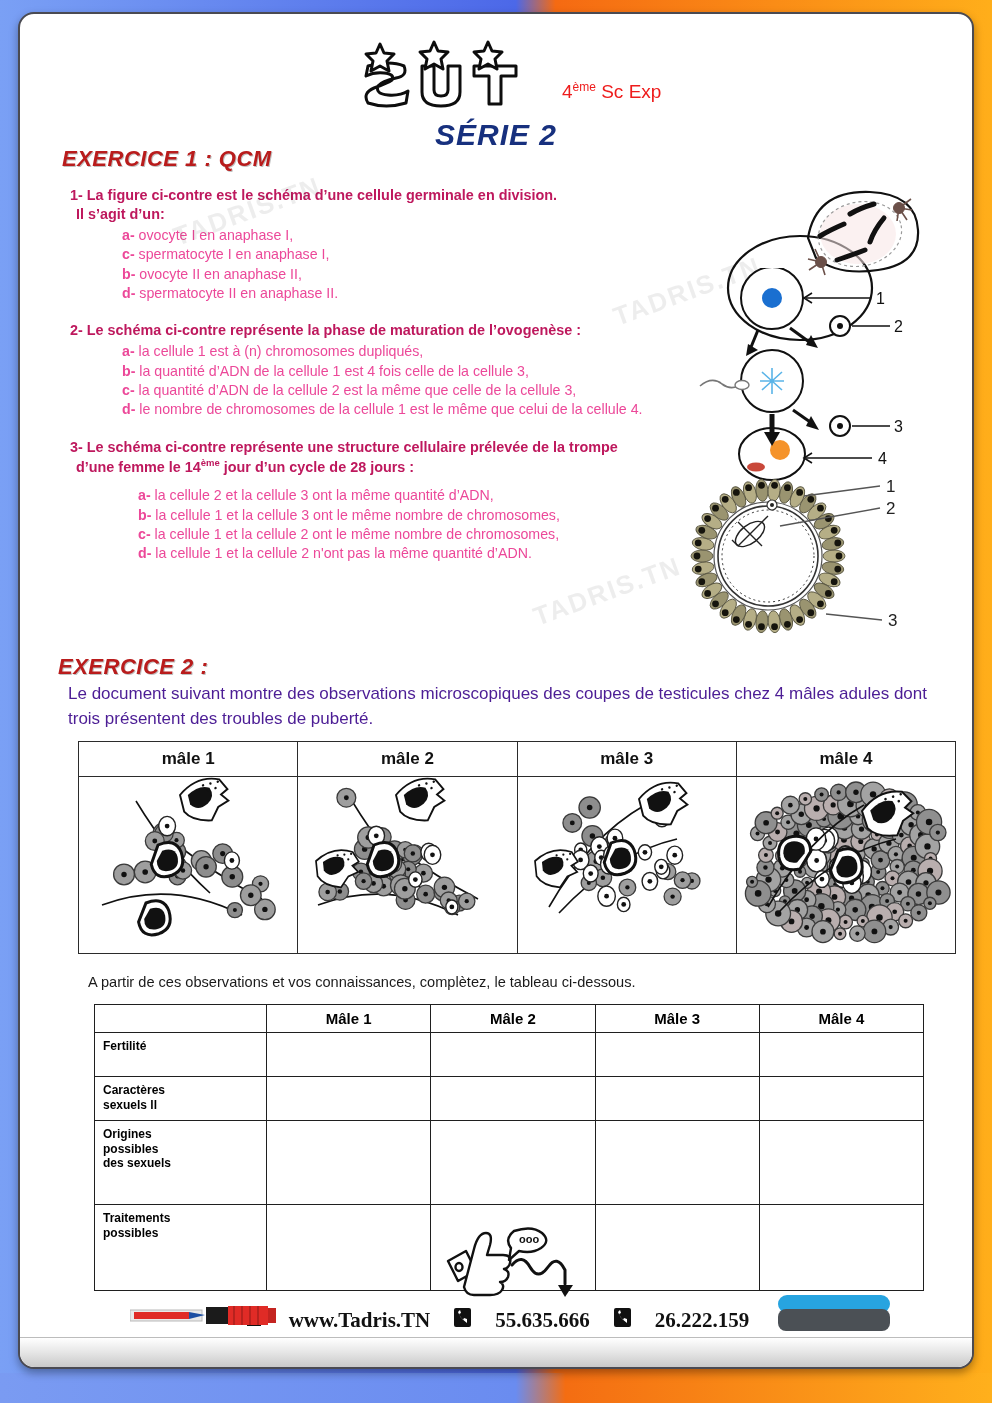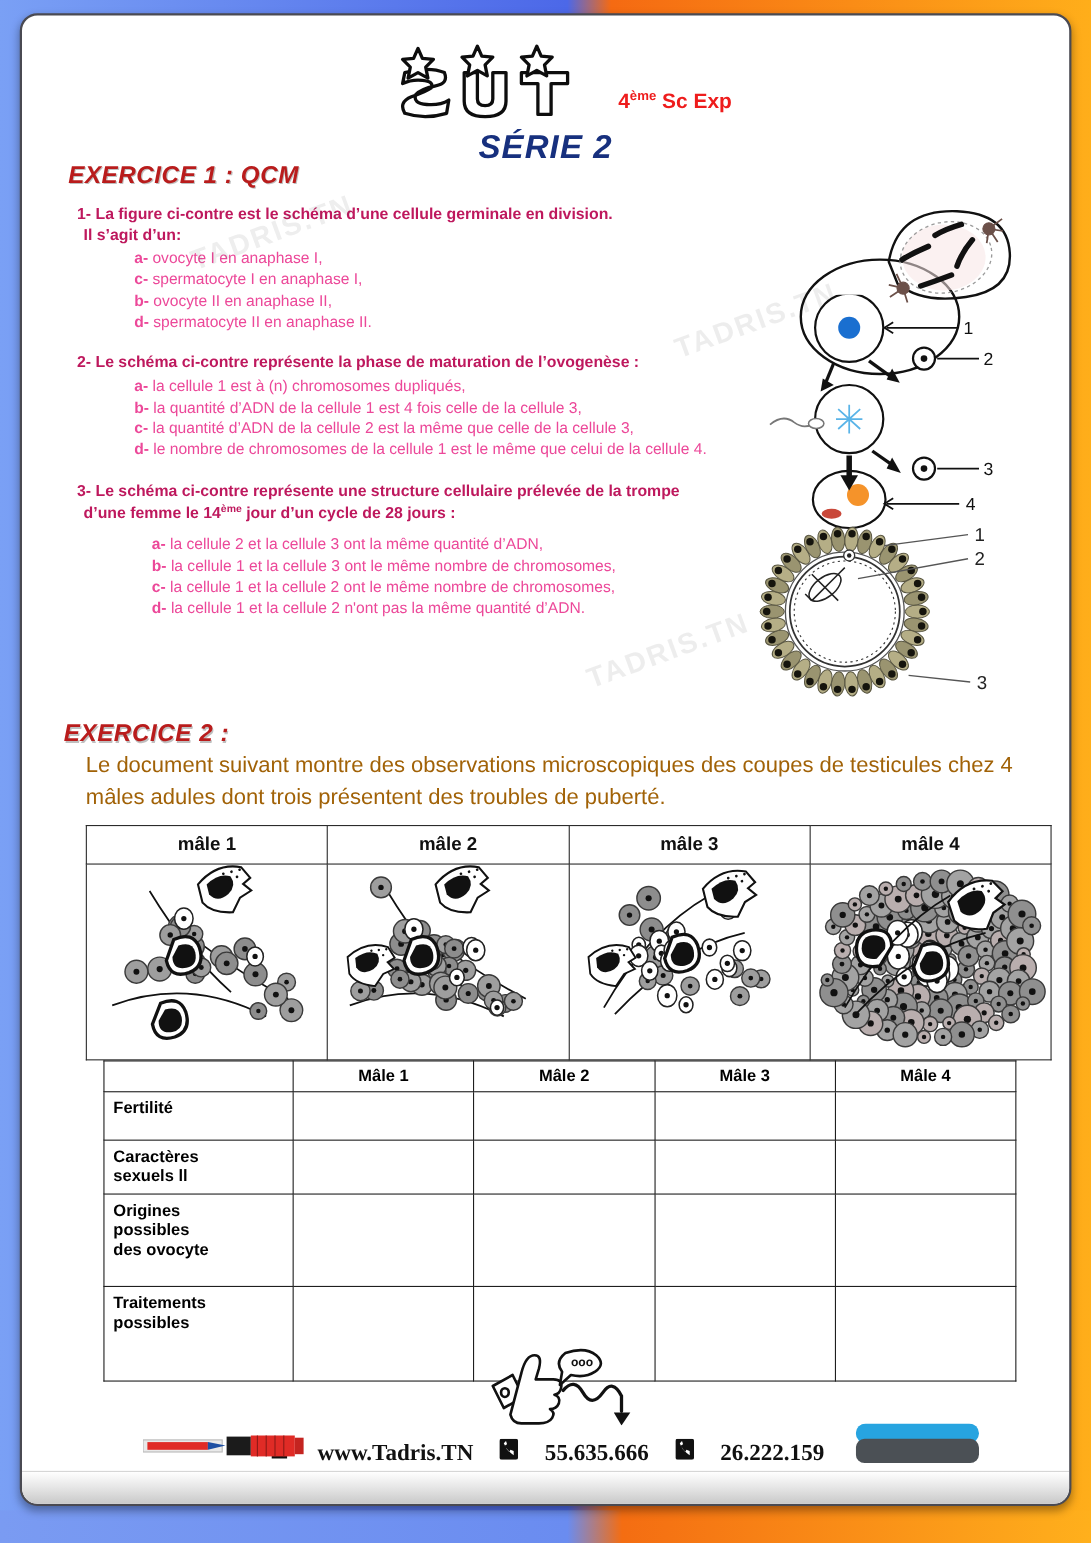--- a/index.html
+++ b/index.html
@@ -37,21 +37,21 @@
     border-top:1px solid #bcbcbc;
     border-radius:0 0 14px 14px;
   }
   .page-inner { position:relative; padding: 8px 30px 0 30px; height:100%; }
 
   
   #doc-header { position:relative; height:118px; }
   #logo-svt { position:absolute; left:300px; top:18px; }
   #subject-level {
     position:absolute; left:512px; top:58px;
-    color:#ee1c1c; font-weight:bold; font-size:19px;
+    color:#ee1c1c; font-weight:normal; font-size:19px;
     font-family:"Liberation Sans", sans-serif; white-space:nowrap;
   }
   #subject-level sup { font-size:12px; }
   #series-title {
     position:absolute; left:0; right:0; top:96px;
     text-align:center;
     color:#17307e; font-weight:bold; font-style:italic;
     font-size:30px; letter-spacing:1px;
   }
 
@@ -82,22 +82,22 @@
   #q3-group{ width:680px; margin-top:18px;}
   #q3-group .opts{ margin-top:10px; margin-left:88px; }
 
   
   #fig-meiosis{ position:absolute; right:-6px; top:-10px; }
   #fig-ovogenesis{ position:absolute; right:18px; top:82px; }
   #fig-follicle{ position:absolute; right:12px; top:288px; }
 
   
   #ex2-intro{
-    font-size:20px; color:#a16207; line-height:1.45;
-    margin:2px 0 10px 28px; width:880px;
+    font-size:17px; color:#4c1d95; line-height:1.45;
+    margin:2px 0 10px 18px; width:880px;
   }
   #males-table{
     border-collapse:collapse; width:878px; margin:6px 0 0 28px;
     table-layout:fixed;
   }
   #males-table th, #males-table td{
     border:1px solid #2b2b2b; text-align:center; vertical-align:middle;
   }
   #males-table th{
     font-size:17px; font-weight:bold; padding:7px 0; color:#111;
@@ -113,21 +113,21 @@
     table-layout:fixed;
   }
   #answers-table th, #answers-table td{
     border:1px solid #1f1f1f;
   }
   #answers-table th{
     font-size:15px; font-weight:bold; text-align:center; padding:5px 0;
   }
   #answers-table th.corner{ border:1px solid #1f1f1f; }
   #answers-table td.rowlabel{
-    font-size:15px; font-weight:bold; padding:6px 4px 6px 8px;
+    font-size:12px; font-weight:bold; padding:6px 4px 6px 8px;
     vertical-align:top; line-height:1.2;
   }
   #answers-table td.cellbox{ }
   .r-fert td{ height:44px; }
   .r-car td{ height:44px; }
   .r-orig td{ height:84px; }
   .r-trait td{ height:86px; }
 
   
   #doc-footer{
@@ -983,20 +983,21 @@
                   <path d="M0 0 q16 -10 24 4 q8 16 -6 24 q-16 8 -22 -8 z" fill="#fff" stroke="#111" stroke-width="3"></path>
                   <path d="M5 5 q12 -6 16 4 q4 11 -6 15 q-12 4 -14 -8 z" fill="#111"></path>
                 </g>
                 <text x="10" y="14" font-size="9" fill="#333"></text>
               </svg>
       </td>
     </tr>
   </tbody>
       </table>
 
+  <div id="ex2-instruction">A partir de ces observations et vos connaissances, complètez, le tableau ci-dessous.</div>
 
   <table id="answers-table">
     <tbody>
           <tr>
       <th class="corner" style="width:172px"></th>
       <th>Mâle 1</th>
       <th>Mâle 2</th>
       <th>Mâle 3</th>
       <th>Mâle 4</th>
     </tr>
@@ -1014,21 +1015,21 @@
       </td>
       <td class="cellbox"></td>
       <td class="cellbox"></td>
       <td class="cellbox"></td>
       <td class="cellbox"></td>
     </tr>
     <tr class="r-orig">
       <td class="rowlabel">
         <div>Origines</div>
         <div>possibles</div>
-        <div>des ovocyte</div>
+        <div>des sexuels</div>
       </td>
       <td class="cellbox"></td>
       <td class="cellbox"></td>
       <td class="cellbox"></td>
       <td class="cellbox"></td>
     </tr>
     <tr class="r-trait">
       <td class="rowlabel">
         <div>Traitements</div>
         <div>possibles</div>

